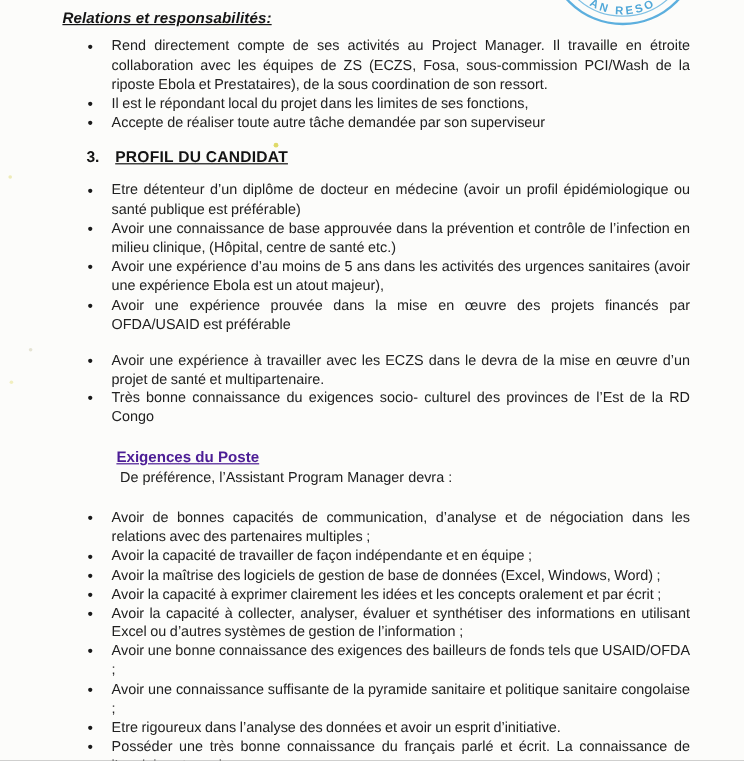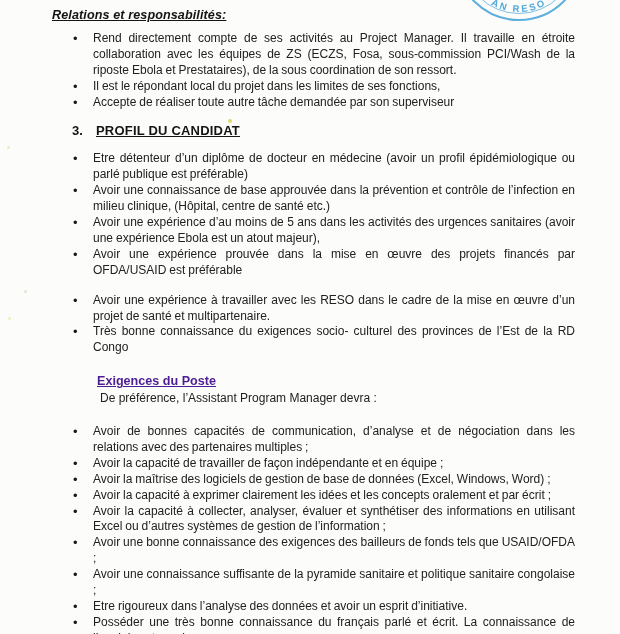--- a/index.html
+++ b/index.html
@@ -101,21 +101,21 @@
       </div>
 
     <div class="heading2">
       <span class="h2-num">3.</span><span class="h2-title">PROFIL DU CANDIDAT</span>
     </div>
 
     <div class="blist">
 
         <div class="bullet-item">
           <span class="bullet-dot">•</span>
-          <div class="bullet-text">Etre détenteur d’un diplôme de docteur en médecine (avoir un profil épidémiologique ou parlé publique est préférable)</div>
+          <div class="bullet-text">Etre détenteur d’un diplôme de docteur en médecine (avoir un profil épidémiologique ou santé publique est préférable)</div>
         </div>
 
         <div class="bullet-item">
           <span class="bullet-dot">•</span>
           <div class="bullet-text">Avoir une connaissance de base approuvée dans la prévention et contrôle de l’infection en milieu clinique, (Hôpital, centre de santé etc.)</div>
         </div>
 
         <div class="bullet-item">
           <span class="bullet-dot">•</span>
           <div class="bullet-text">Avoir une expérience d’au moins de 5 ans dans les activités des urgences sanitaires (avoir une expérience Ebola est un atout majeur),</div>
@@ -126,21 +126,21 @@
           <div class="bullet-text">Avoir une expérience prouvée dans la mise en œuvre des projets financés par OFDA/USAID est préférable</div>
         </div>
       </div>
 
     <div class="group-gap"></div>
 
     <div class="blist">
 
         <div class="bullet-item">
           <span class="bullet-dot">•</span>
-          <div class="bullet-text">Avoir une expérience à travailler avec les RESO dans le cadre de la mise en œuvre d’un projet de santé et multipartenaire.</div>
+          <div class="bullet-text">Avoir une expérience à travailler avec les ECZS dans le devra de la mise en œuvre d’un projet de santé et multipartenaire.</div>
         </div>
 
         <div class="bullet-item">
           <span class="bullet-dot">•</span>
           <div class="bullet-text">Très bonne connaissance du exigences socio- culturel des provinces de l’Est de la RD Congo</div>
         </div>
       </div>
 
     <div class="heading3">Exigences du Poste</div>
 

